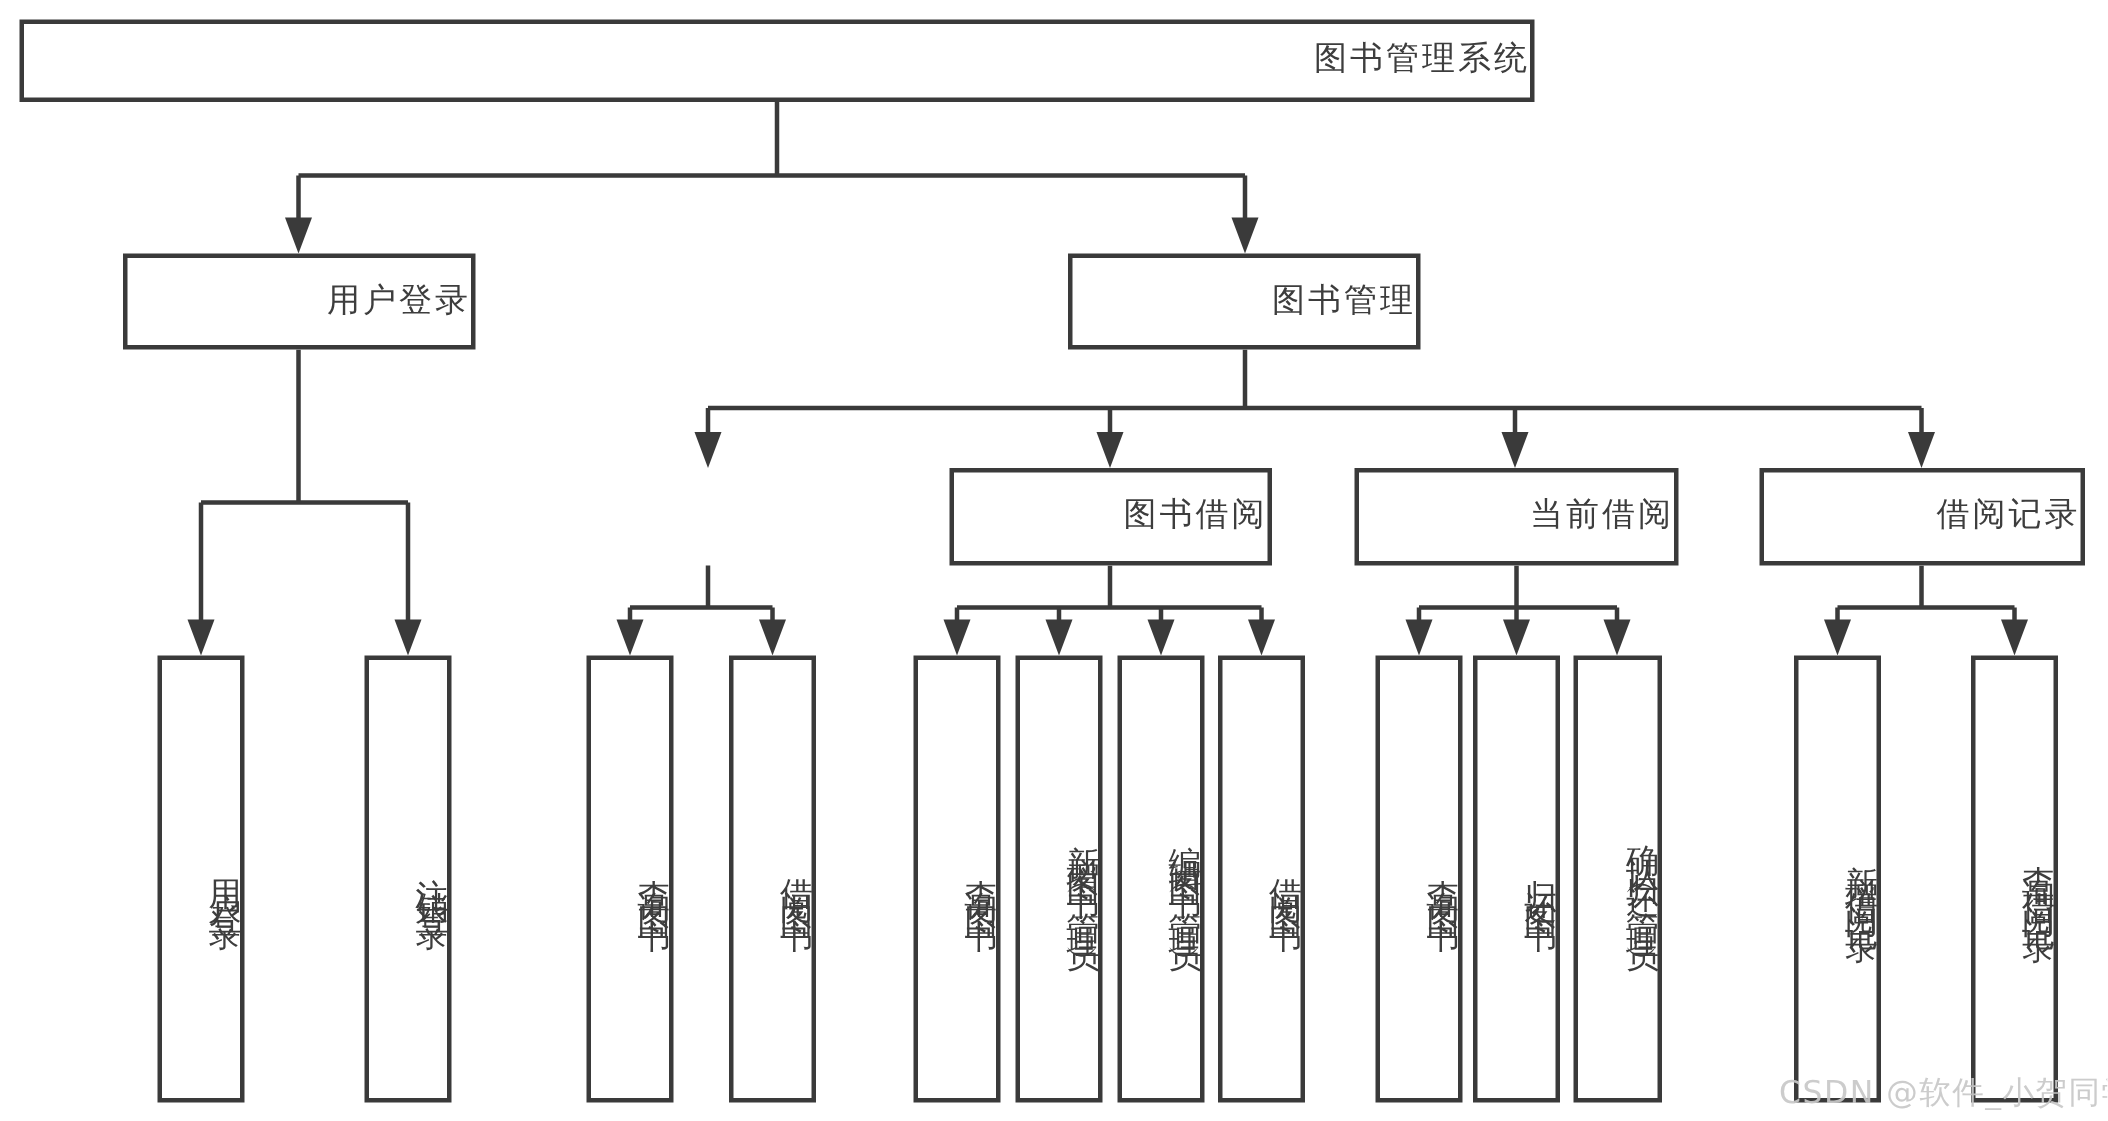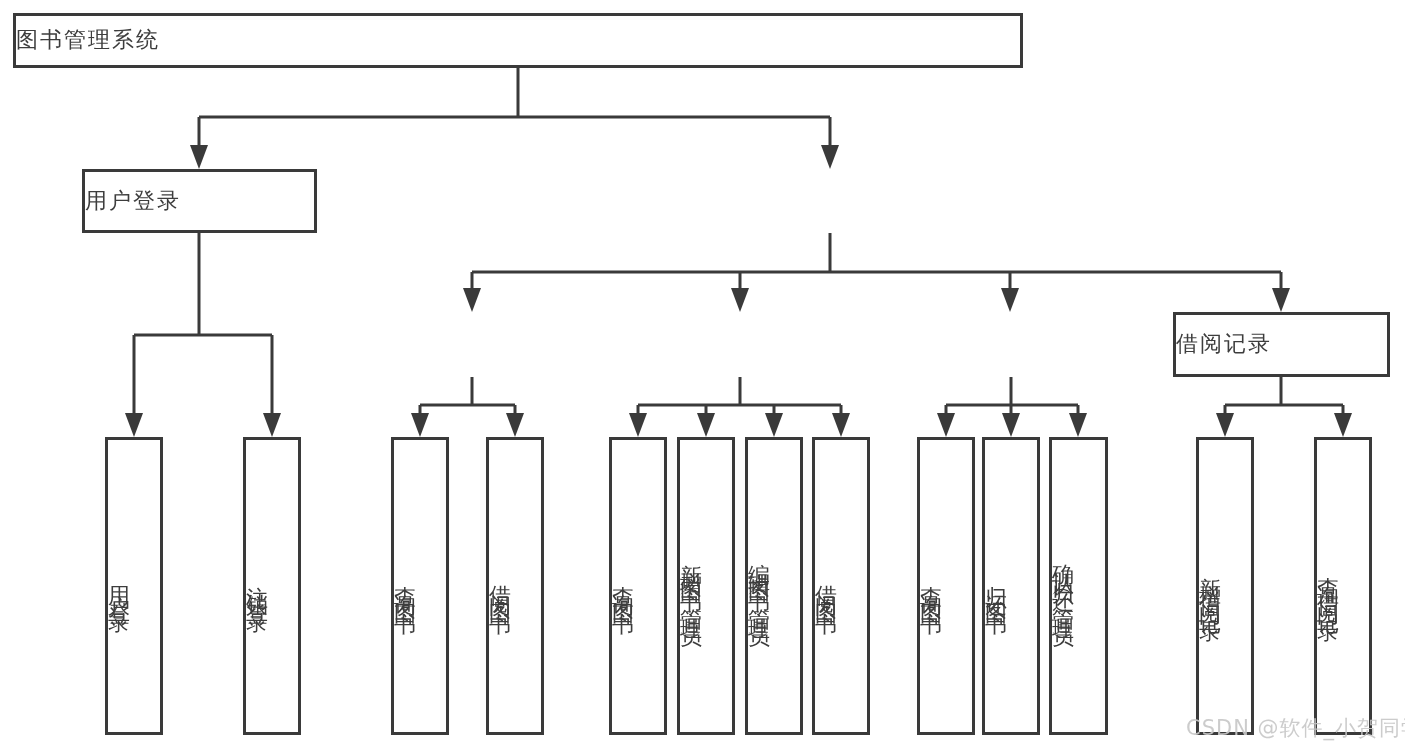--- a/index.html
+++ b/index.html
@@ -21,21 +21,21 @@
     z-index: 1;
   }
 
   .node {
     position: absolute;
     background: #ffffff;
     border: 3px solid #3a3a3a;
     color: #3d3d3d;
     display: flex;
     align-items: center;
-    justify-content: flex-start;
+    justify-content: flex-end;
     z-index: 2;
   }
   .node.h .lbl {
     font-size: 22px;
     letter-spacing: 2px;
     white-space: nowrap;
     line-height: 1.2;
   }
   .node.v .lbl {
     writing-mode: vertical-rl;
@@ -109,21 +109,30 @@
     </g>
   </svg>
 
   <div class="node h" style="left:13px; top:13px; width:1010px; height:55px">
     <span class="lbl">图书管理系统</span>
   </div>
 
   <div class="node h" style="left:82px; top:169px; width:235px; height:64px">
     <span class="lbl">用户登录</span>
   </div>
+  <div class="node h" style="left:712px; top:169px; width:235px; height:64px">
+    <span class="lbl">图书管理</span>
+  </div>
 
+  <div class="node h" style="left:633px; top:312px; width:215px; height:65px">
+    <span class="lbl">图书借阅</span>
+  </div>
+  <div class="node h" style="left:903px; top:312px; width:216px; height:65px">
+    <span class="lbl">当前借阅</span>
+  </div>
   <div class="node h" style="left:1173px; top:312px; width:217px; height:65px">
     <span class="lbl">借阅记录</span>
   </div>
 
   <div class="node v" style="left:105px; top:437px; width:58px; height:298px">
     <span class="lbl">用户登录</span>
   </div>
   <div class="node v" style="left:243px; top:437px; width:58px; height:298px">
     <span class="lbl">注销登录</span>
   </div>

